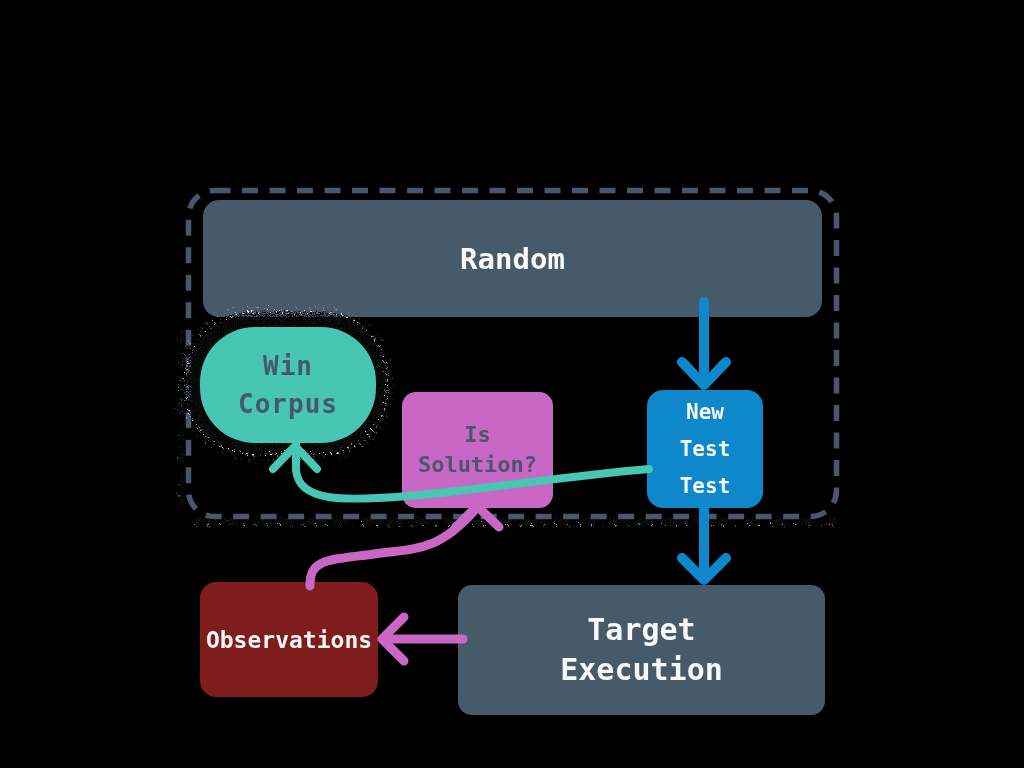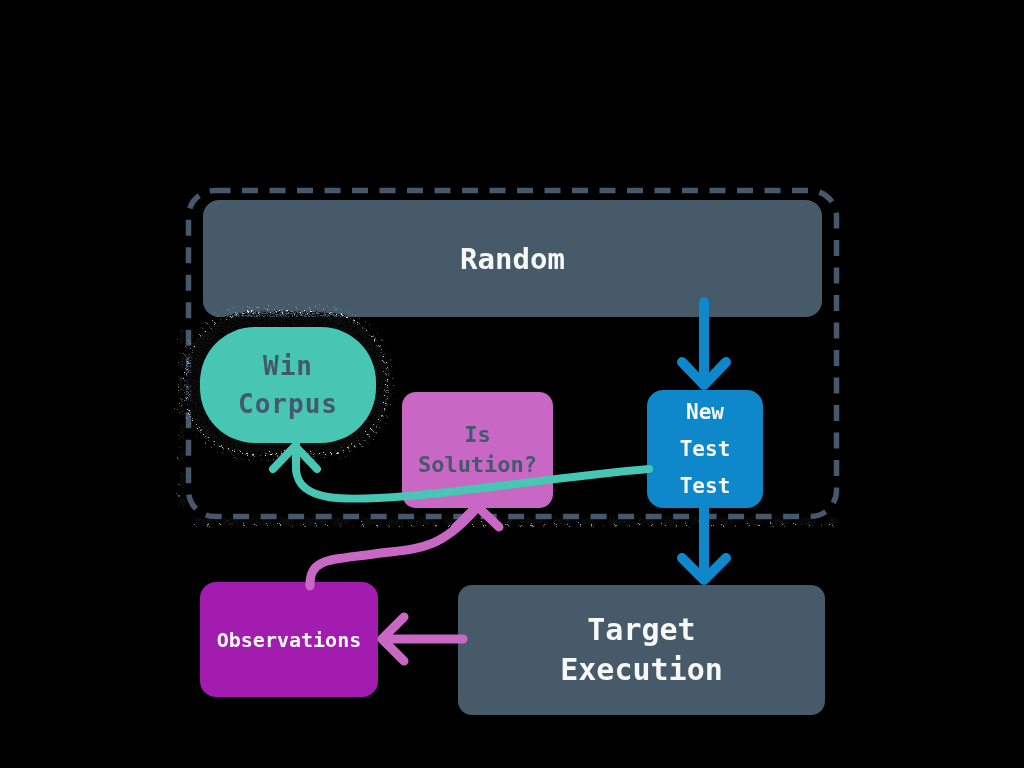--- a/index.html
+++ b/index.html
@@ -15,22 +15,22 @@
   .box div{white-space:nowrap;}
 
   #random-input{left:203px;top:200px;width:619px;height:117px;background:#475a69;
        border-radius:16px;color:#f7f9f9;font-size:29px;line-height:40px;}
   #is-solution{left:402px;top:392px;width:151px;height:116px;background:#c868c4;
        border-radius:14px;color:#46586b;font-size:22px;line-height:30px;justify-content:center;}
   #new-test-case{left:647px;top:390px;width:116px;height:118px;background:#0f87cb;
        border-radius:16px;color:#f7f9f9;font-size:21px;line-height:37px;align-items:center;}
   #target-execution{left:458px;top:585px;width:367px;height:130px;background:#475a69;
        border-radius:14px;color:#f7f9f9;font-size:30px;line-height:40px;}
-  #observations{left:200px;top:582px;width:178px;height:115px;background:#a21caf;
-       border-radius:16px;color:#f7f9f9;font-size:20px;line-height:30px;}
+  #observations{left:200px;top:582px;width:178px;height:115px;background:#7f1d1d;
+       border-radius:16px;color:#f7f9f9;font-size:23px;line-height:30px;}
 
   .dashed-border{fill:none;stroke:#46586b;stroke-width:5.5;stroke-dasharray:16 11.5;}
   .edge{fill:none;stroke-linecap:round;stroke-linejoin:round;}
   .edge-blue{stroke:#0f87cb;stroke-width:10;}
   .edge-magenta{stroke:#c868c4;stroke-width:9;}
   .edge-teal{stroke:#46c6b3;stroke-width:8;}
   .win-fill{fill:#46c6b3;}
   .win-text{fill:#46586b;font-family:"DejaVu Sans Mono",monospace;font-weight:bold;
        font-size:26px;letter-spacing:1px;text-anchor:middle;}
   .halo-black{fill:none;stroke:#0a0a0a;}

